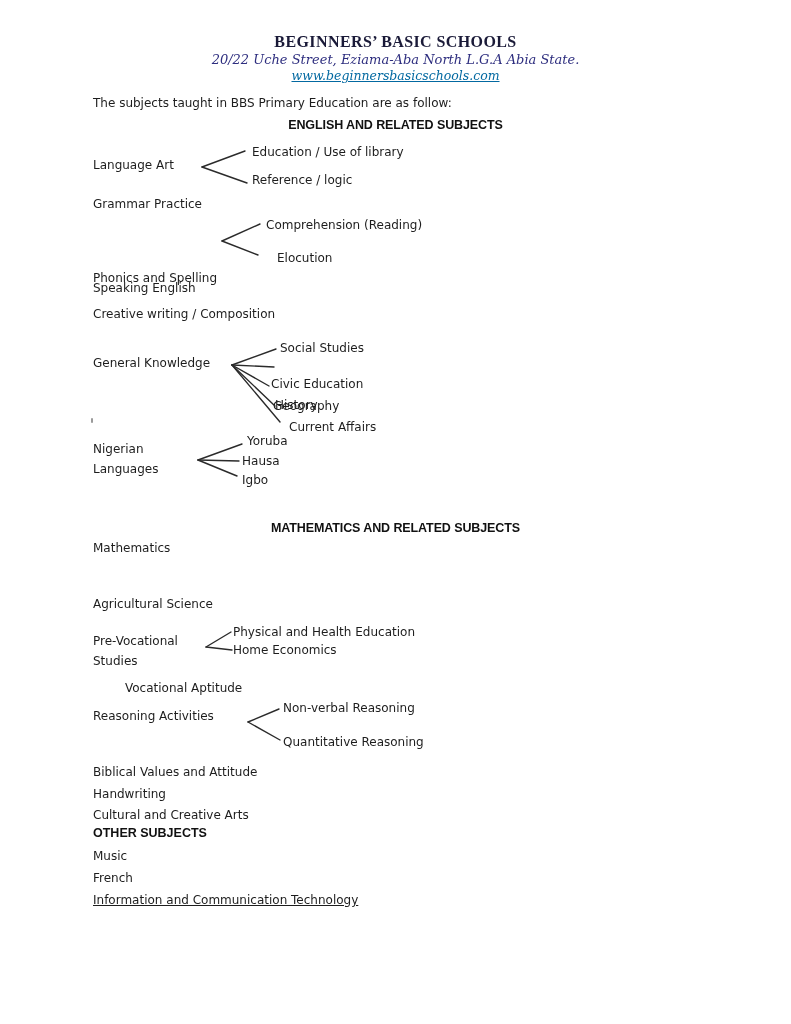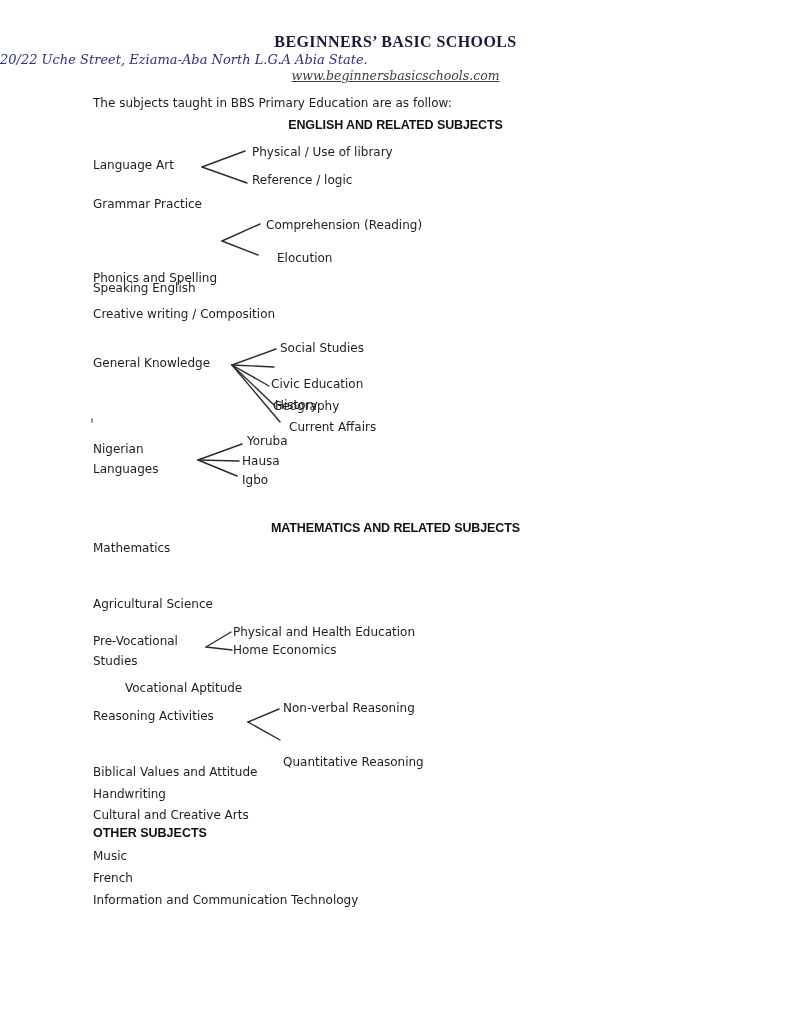--- a/index.html
+++ b/index.html
@@ -26,35 +26,36 @@
     font-weight: bold;
     font-size: 16px;
     letter-spacing: 0.4px;
     color: #1a1a38;
   }
   .hdr-address {
     position: absolute;
     top: 52px;
     left: 0;
     width: 791px;
+    text-align: center;
     font-family: "DejaVu Serif", serif;
     font-style: italic;
     font-size: 13px;
     color: #2e2e7f;
   }
   .hdr-link {
     position: absolute;
     top: 68px;
     left: 0;
     width: 791px;
     text-align: center;
     font-family: "DejaVu Serif", serif;
     font-style: italic;
     font-size: 12.5px;
-    color: #404040;
+    color: #0369a1;
     text-decoration: underline;
   }
   
   .t {
     position: absolute;
     font-size: 12px;
     line-height: 19px;
     color: #1d1d1d;
     white-space: nowrap;
   }
@@ -105,21 +106,21 @@
 <div id="page">
 
   <div class="hdr-title">BEGINNERS’ BASIC SCHOOLS</div>
   <div class="hdr-address">20/22 Uche Street, Eziama-Aba North L.G.A Abia State.</div>
   <div class="hdr-link">www.beginnersbasicschools.com</div>
 
   <div class="t" style="top:94px;left:93px;">The subjects taught in BBS Primary Education are as follow:</div>
 
   <div class="section-heading" style="top:118px;">ENGLISH AND RELATED SUBJECTS</div>
 
-  <div class="t" style="top:143px;left:252px;">Physical / Use of library</div>
+  <div class="t" style="top:143px;left:252px;">Education / Use of library</div>
   <div class="t" style="top:156px;left:93px;">Language Art</div>
   <div class="t" style="top:171px;left:252px;">Reference / logic</div>
 
   <div class="t" style="top:195px;left:93px;">Grammar Practice</div>
 
   <div class="t" style="top:216px;left:266px;">Comprehension (Reading)</div>
   <div class="t" style="top:231px;left:93px;margin-top:48px;">Speaking English</div>
   <div class="t" style="top:249px;left:277px;">Elocution</div>
 
   <div class="t" style="top:269px;left:93px;">Phonics and Spelling</div>
@@ -148,30 +149,30 @@
 
   <div class="t" style="top:623px;left:233px;">Physical and Health Education</div>
   <div class="t" style="top:632px;left:93px;">Pre-Vocational</div>
   <div class="t" style="top:641px;left:233px;">Home Economics</div>
   <div class="t" style="top:652px;left:93px;">Studies</div>
 
   <div class="t" style="top:679px;left:93px;margin-left:32px;">Vocational Aptitude</div>
 
   <div class="t" style="top:699px;left:283px;">Non-verbal Reasoning</div>
   <div class="t" style="top:707px;left:93px;">Reasoning Activities</div>
-  <div class="t" style="top:733px;left:283px;margin-top:20px;">Quantitative Reasoning</div>
+  <div class="t" style="top:733px;left:283px;">Quantitative Reasoning</div>
 
   <div class="t" style="top:763px;left:93px;">Biblical Values and Attitude</div>
   <div class="t" style="top:785px;left:93px;">Handwriting</div>
   <div class="t" style="top:806px;left:93px;">Cultural and Creative Arts</div>
 
   <div class="sub-heading" style="top:826px;left:93px;">OTHER SUBJECTS</div>
   <div class="t" style="top:847px;left:93px;">Music</div>
   <div class="t" style="top:869px;left:93px;">French</div>
-  <div class="t" style="top:891px;left:93px;">Information and Communication Technology</div>
+  <div class="t" style="top:891px;left:93px;text-decoration:underline;">Information and Communication Technology</div>
 
   <svg id="connector-overlay" width="791" height="1024" viewBox="0 0 791 1024">
 
     <line x1="202" y1="167" x2="245" y2="151"></line>
     <line x1="202" y1="167" x2="247" y2="183"></line>
 
     <line x1="222" y1="241" x2="260" y2="224"></line>
     <line x1="222" y1="241" x2="258" y2="255"></line>
 
     <line x1="232" y1="365" x2="276" y2="349"></line>

